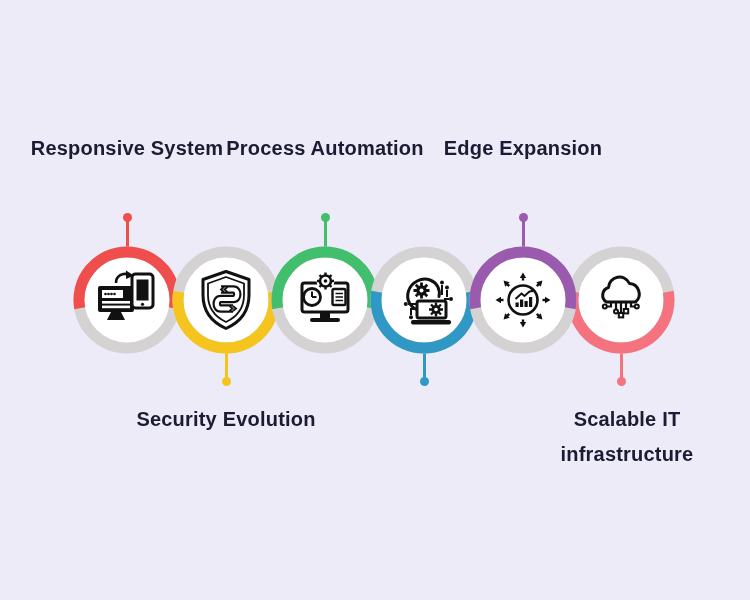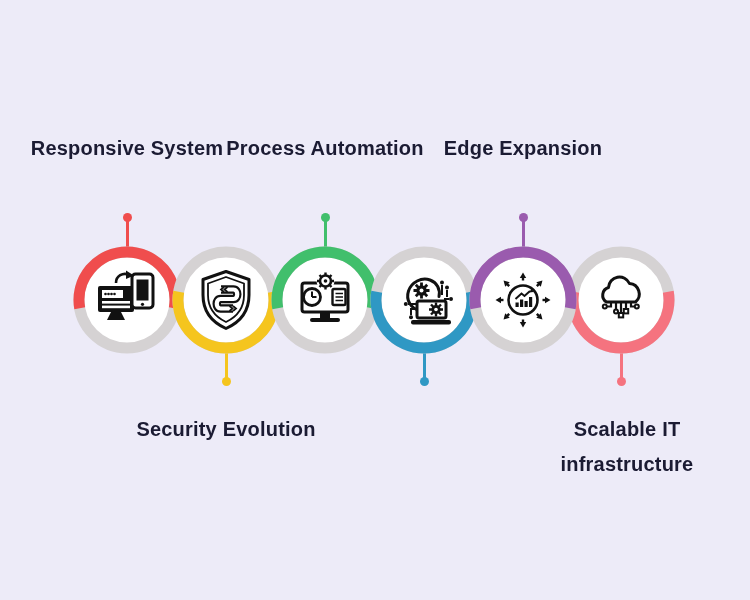--- a/index.html
+++ b/index.html
@@ -28,21 +28,21 @@
   .dot{position:absolute;left:49.5px;width:9px;height:9px;border-radius:50%;background:var(--accent,#999);}
   .step.up .dot{top:213px;}
   .step.down .dot{top:377px;}
 
   .label{
     position:absolute;left:54px;transform:translateX(-50%);
     text-align:center;font-weight:700;font-size:20px;line-height:35px;
     color:var(--label-text,#1B1B33);letter-spacing:0.2px;
   }
   .step.up .label{top:131px;}
-  .step.down .label{top:412px;}
+  .step.down .label{top:402px;}
   .s1 .label{width:200px}
   .s2 .label{width:190px}
   .s3 .label{width:210px}
   .s4 .label{width:150px}
   .s5 .label{width:175px}
   .s6 .label{width:220px;left:60px;}
 </style>
 </head>
 <body>
 

